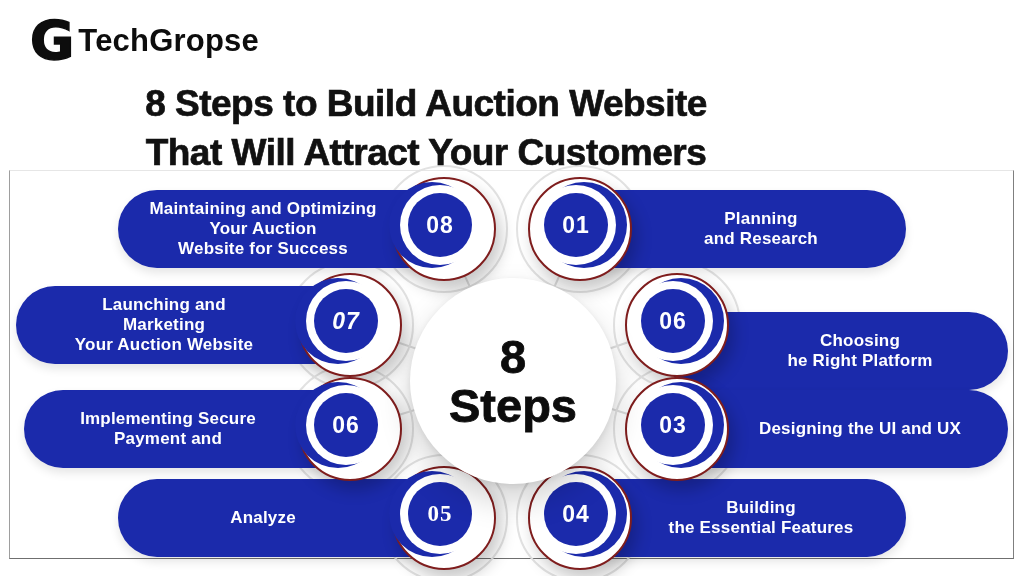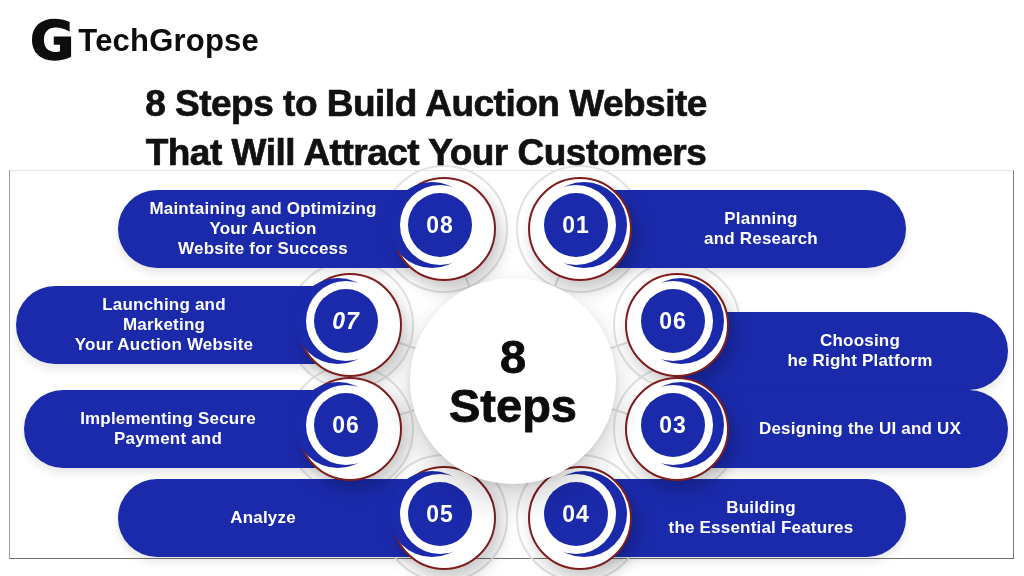--- a/index.html
+++ b/index.html
@@ -171,21 +171,21 @@
     <div class="crescent"></div>
     <div class="disc"></div>
     <div class="num">03</div>
   </div>
 
   <div class="pill left" style="left:118px;top:479px;width:338px;">
     <div class="pill-text">
       <span>Analyze</span>
     </div>
   </div>
-  <div class="badge cres-left" style="left:392px;top:466px;">
+  <div class="badge cres-left" style="left:392px;top:466px;font-family:Liberation Serif, serif;">
     <div class="crescent"></div>
     <div class="disc"></div>
     <div class="num">05</div>
   </div>
 
   <div class="pill right" style="left:568px;top:479px;width:338px;">
     <div class="pill-text">
       <span>Building</span>
       <span>the Essential Features</span>
     </div>

